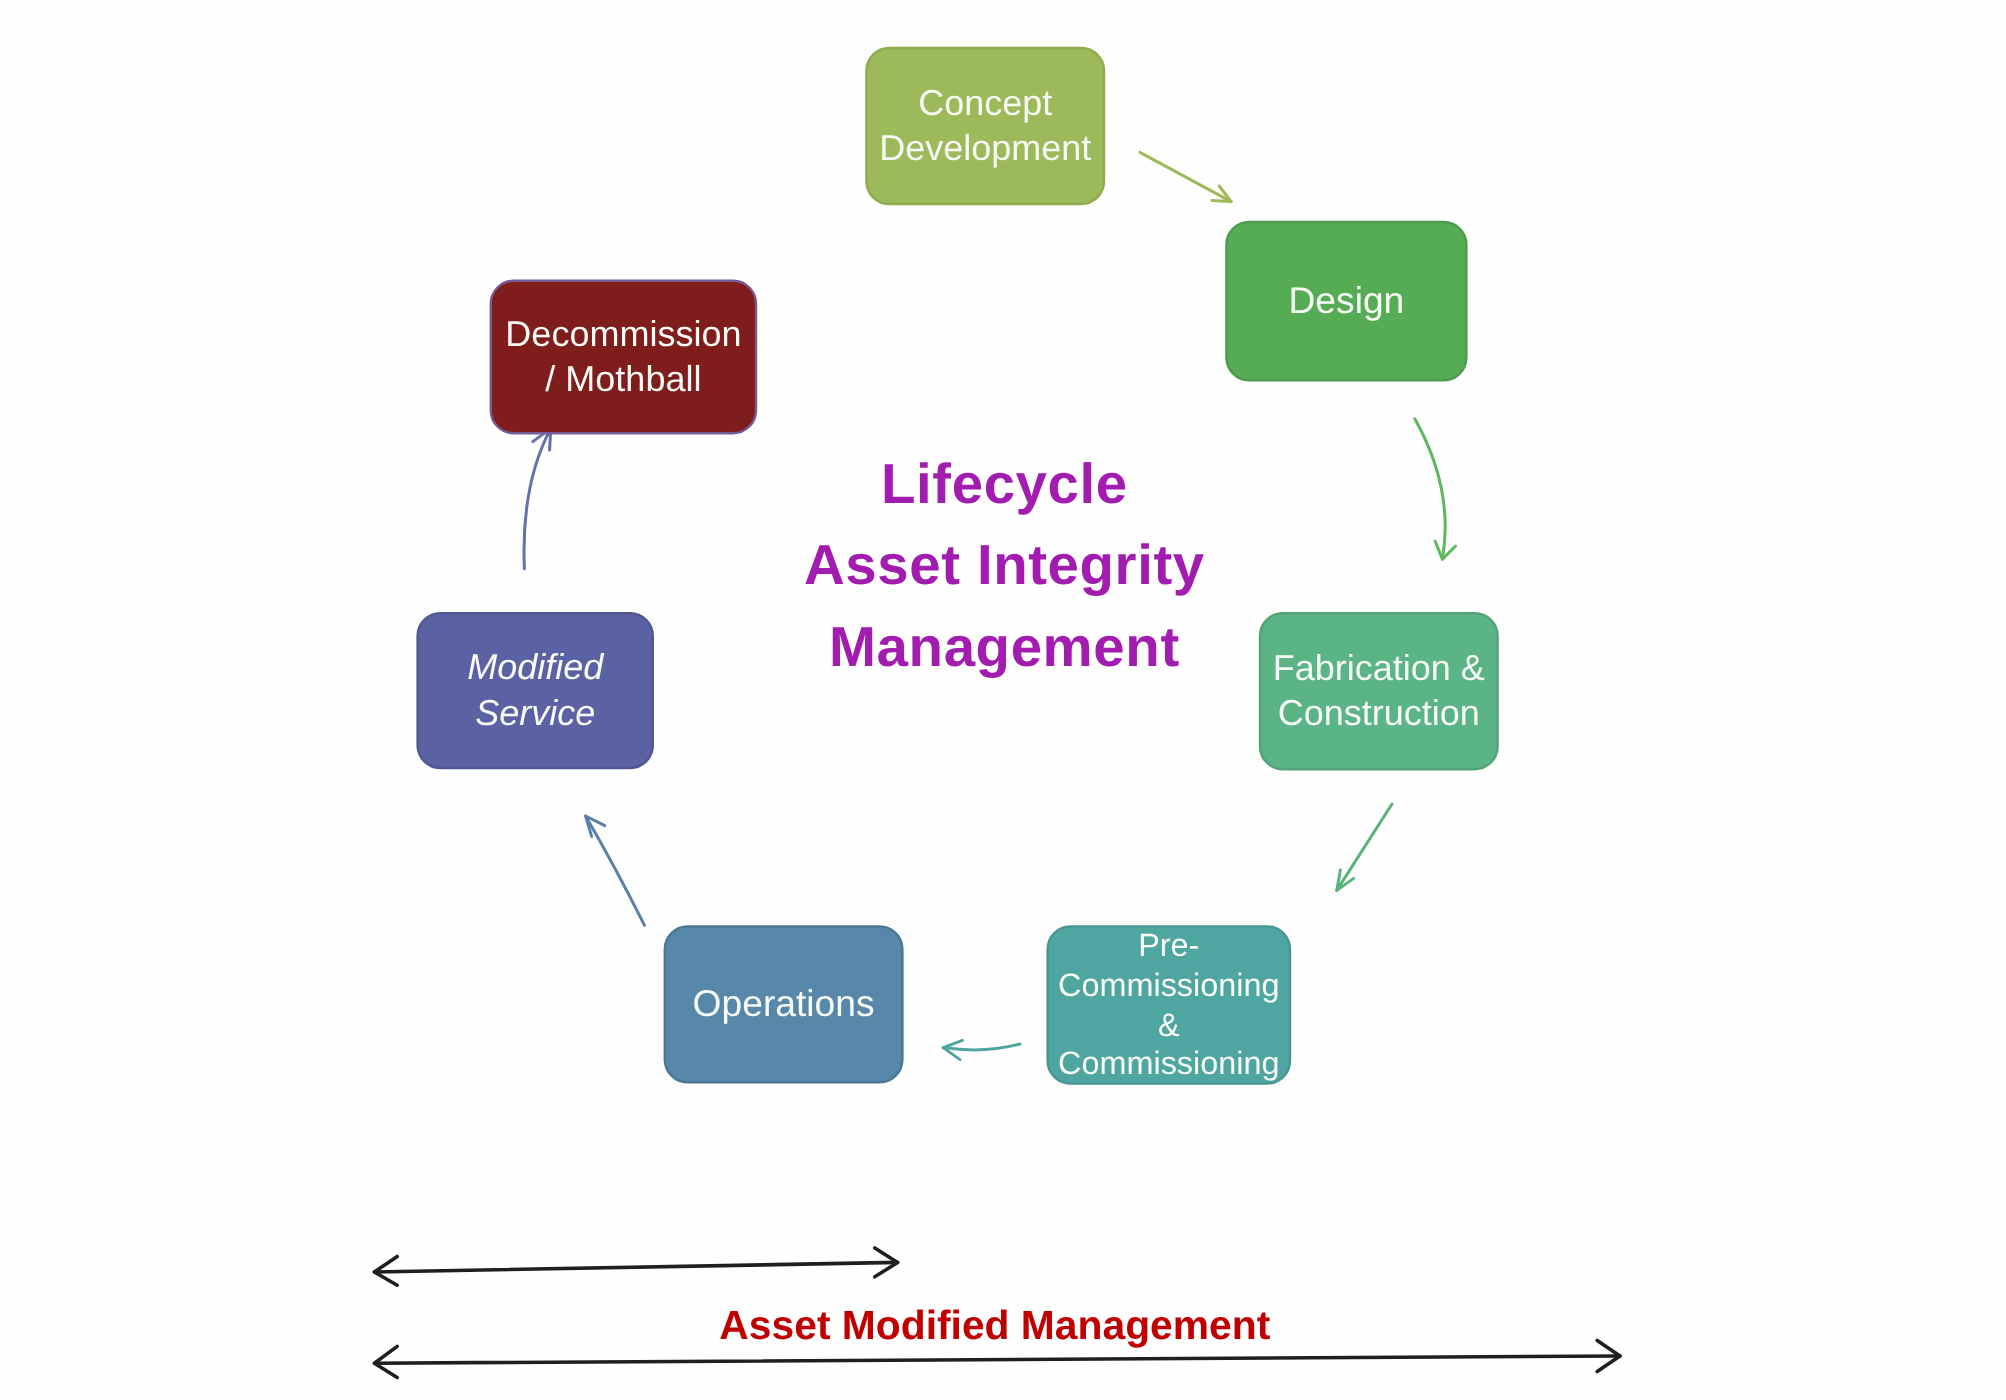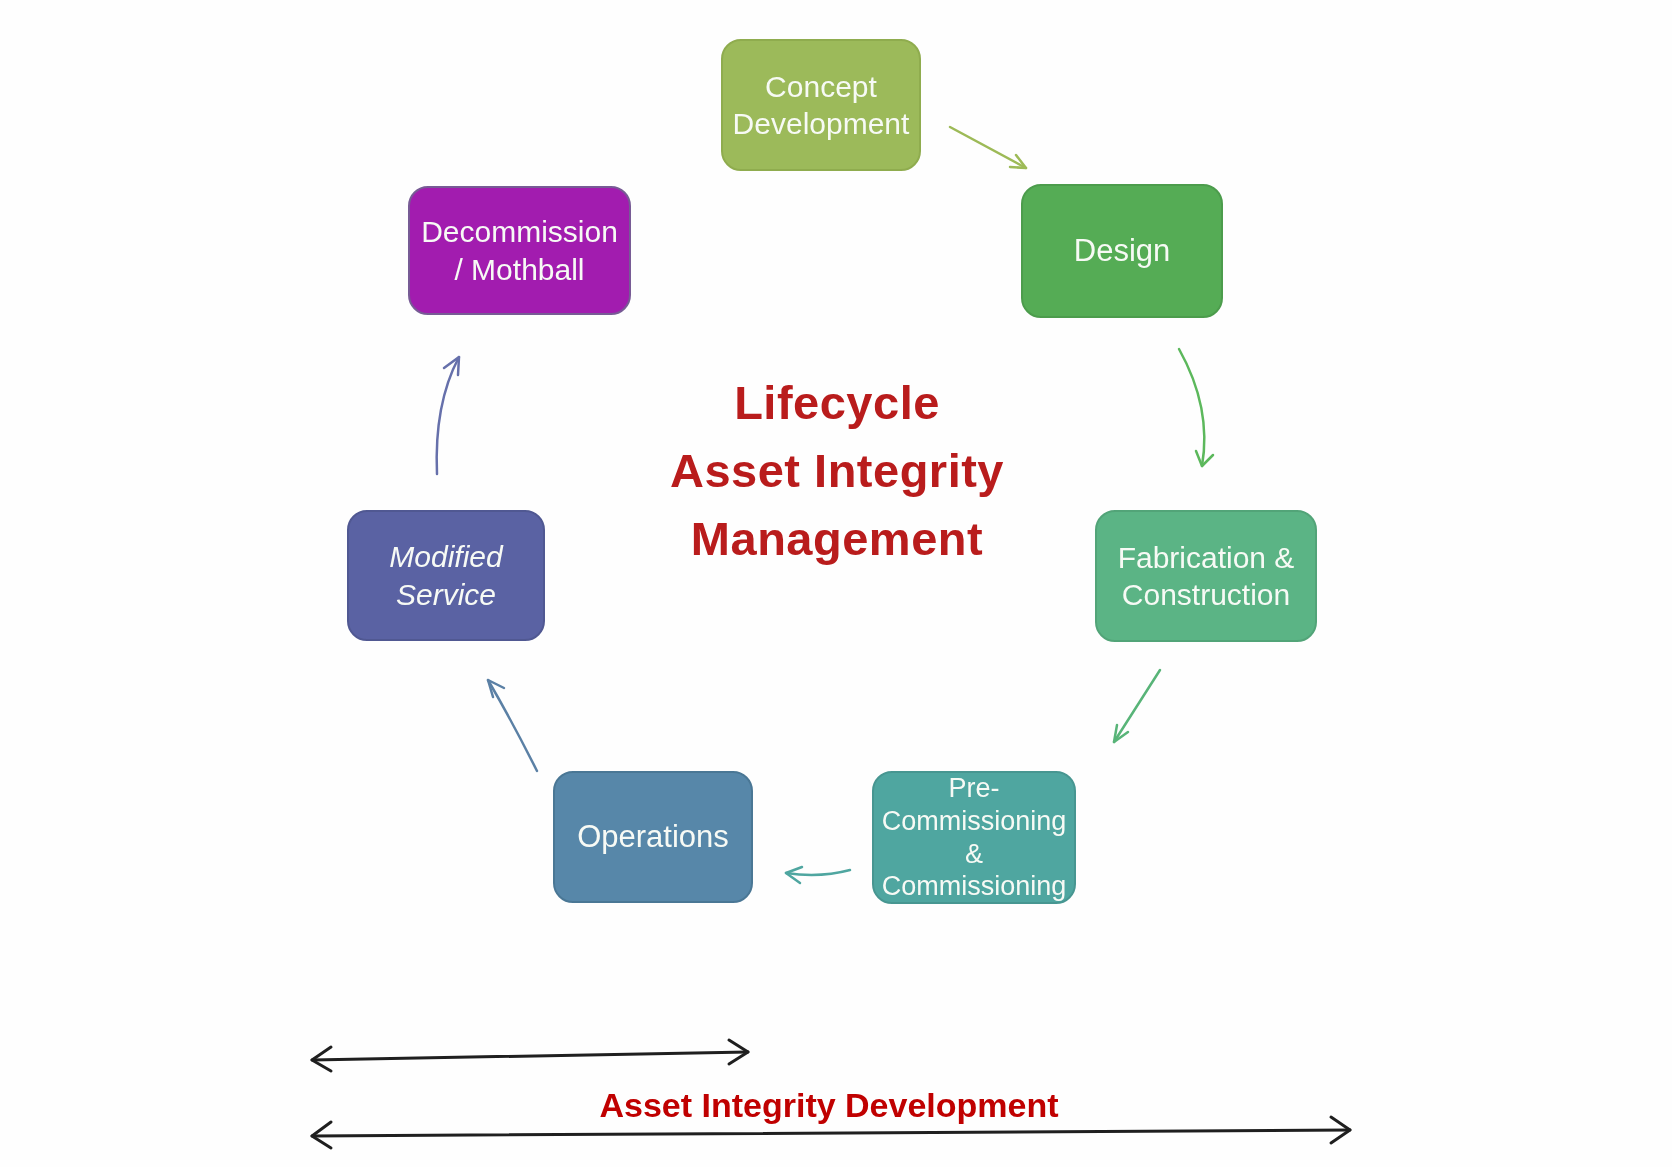--- a/index.html
+++ b/index.html
@@ -27,21 +27,21 @@
     align-items: center;
     justify-content: center;
     text-align: center;
     color: #f7faf5;
     font-size: 30px;
     line-height: 1.25;
   }
   .stage-label { white-space: pre-line; }
   .stage-concept       { left: 721px;  top: 39px;  width: 200px; height: 132px; }
   .stage-design        { left: 1021px; top: 184px; width: 202px; height: 134px; font-size: 31px; }
-  .stage-fabrication   { left: 1095px; top: 510px; width: 222px; height: 132px; align-items: center; }
+  .stage-fabrication   { left: 1049px; top: 510px; width: 200px; height: 132px; align-items: center; }
   .stage-precomm       { left: 872px;  top: 771px; width: 204px; height: 133px; font-size: 27px; line-height: 1.22; }
   .stage-operations    { left: 553px;  top: 771px; width: 200px; height: 132px; font-size: 31px; }
   .stage-modified      { left: 347px;  top: 510px; width: 198px; height: 131px; font-style: italic; }
   .stage-decommission  { left: 408px;  top: 186px; width: 223px; height: 129px; }
   .center-title {
     position: absolute;
     z-index: 2;
     left: 537px; top: 369px; width: 600px;
     text-align: center;
     font-size: 47px;
@@ -131,25 +131,25 @@
 
   <div class="stage stage-operations" style="background-color: rgb(87, 135, 169); border-color: rgb(74, 119, 149);">
     <span class="stage-label">Operations</span>
   </div>
 
   <div class="stage stage-modified" style="background-color: rgb(90, 98, 163); border-color: rgb(80, 88, 146);">
     <span class="stage-label">Modified
 Service</span>
   </div>
 
-  <div class="stage stage-decommission" style="background-color: #a21caf; border-color: rgb(119, 91, 149);">
+  <div class="stage stage-decommission" style="background-color: #7f1d1d; border-color: rgb(119, 91, 149); margin-top: 47px;">
     <span class="stage-label">Decommission
 / Mothball</span>
   </div>
 
-  <div class="center-title" style="color: #b91c1c;">Lifecycle
+  <div class="center-title" style="color: #a21caf;">Lifecycle
 Asset Integrity
 Management</div>
 
 
-  <div class="scope-label scope-label-aim" style="color: rgb(192, 0, 0);">Asset Integrity Development</div>
+  <div class="scope-label scope-label-aim" style="color: rgb(192, 0, 0);">Asset Modified Management</div>
 
 </div>
 
 </body></html>

